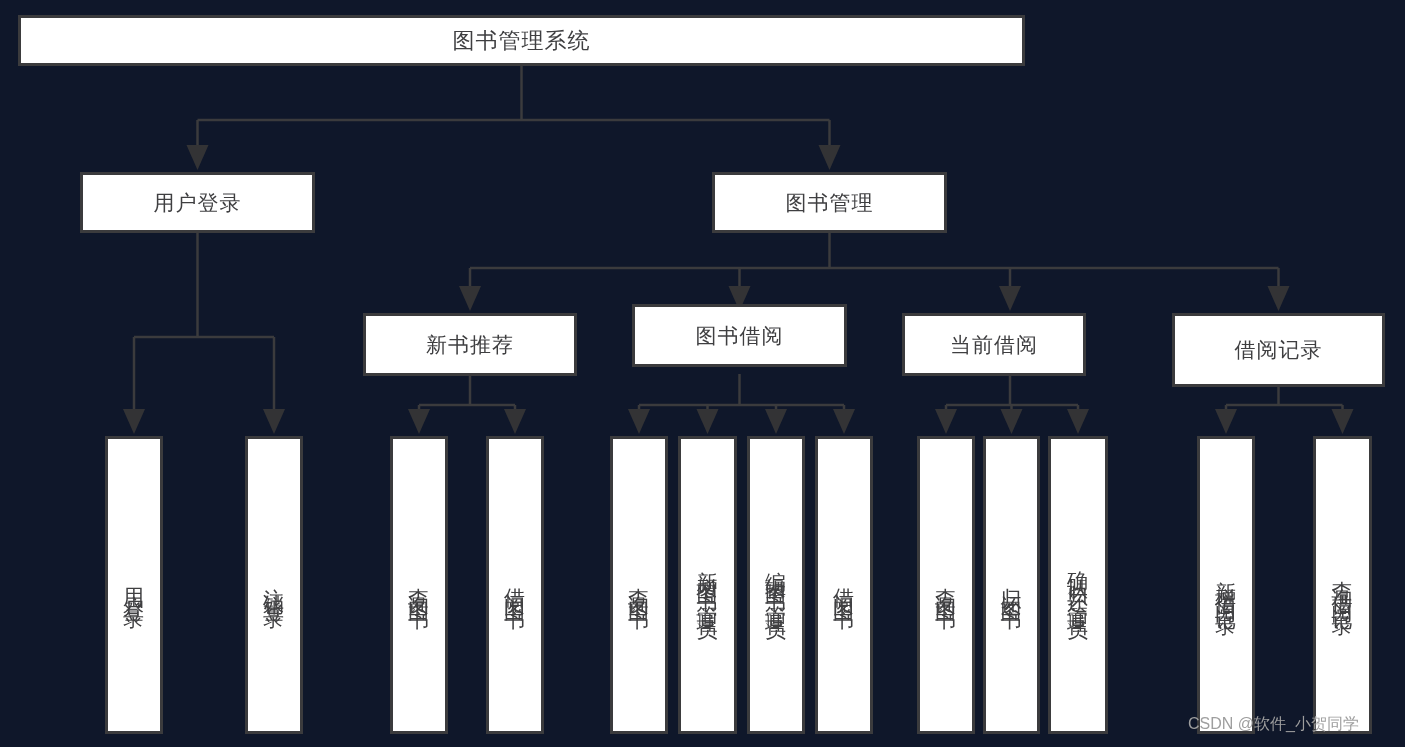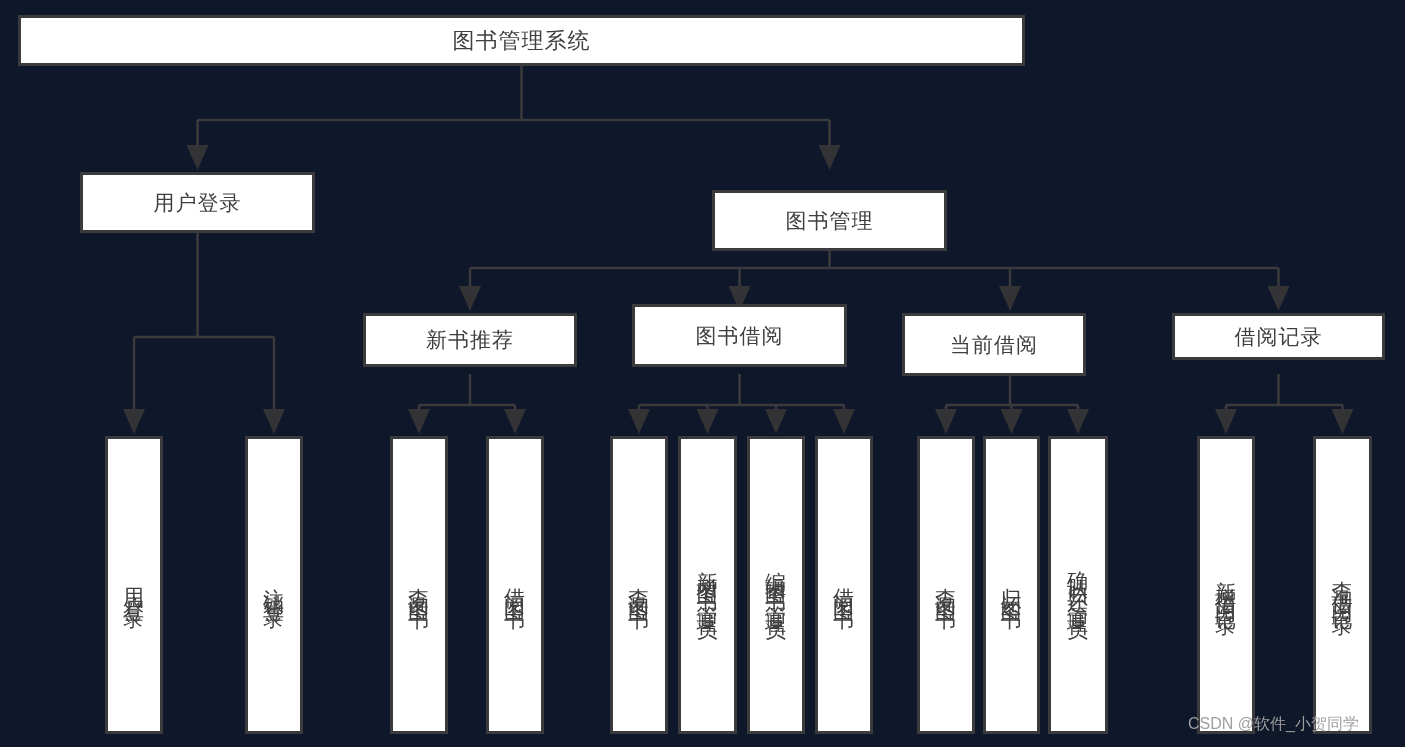--- a/index.html
+++ b/index.html
@@ -40,26 +40,26 @@
     writing-mode: vertical-lr;
     text-orientation: mixed;
     font-size: 21px;
     letter-spacing: 7px;
     line-height: 1.2;
   }
   
   .pos-root   { left: 18px;  top: 15px;  width: 1007px; height: 51px; }
   
   .pos-login  { left: 80px;  top: 172px; width: 235px; height: 61px; }
-  .pos-mgmt   { left: 712px; top: 172px; width: 235px; height: 61px; margin-top: 18px; }
-  
-  .pos-rec    { left: 363px; top: 313px; width: 214px; height: 54px; }
+  .pos-mgmt   { left: 712px; top: 172px; width: 235px; height: 61px; }
+  
+  .pos-rec    { left: 363px; top: 313px; width: 214px; height: 63px; }
   .pos-borrow { left: 632px; top: 304px; width: 215px; height: 63px; }
   .pos-cur    { left: 902px; top: 313px; width: 184px; height: 63px; }
-  .pos-recd   { left: 1172px;top: 313px; width: 213px; height: 47px; }
+  .pos-recd   { left: 1172px;top: 313px; width: 213px; height: 74px; }
   
   .leaf { top: 436px; height: 298px; }
   .pos-a1 { left: 105px;  width: 58px; }
   .pos-a2 { left: 245px;  width: 58px; }
   .pos-b1 { left: 390px;  width: 58px; }
   .pos-b2 { left: 486px;  width: 58px; }
   .pos-c1 { left: 610px;  width: 58px; }
   .pos-c2 { left: 678px;  width: 59px; }
   .pos-c3 { left: 747px;  width: 58px; }
   .pos-c4 { left: 815px;  width: 58px; }

